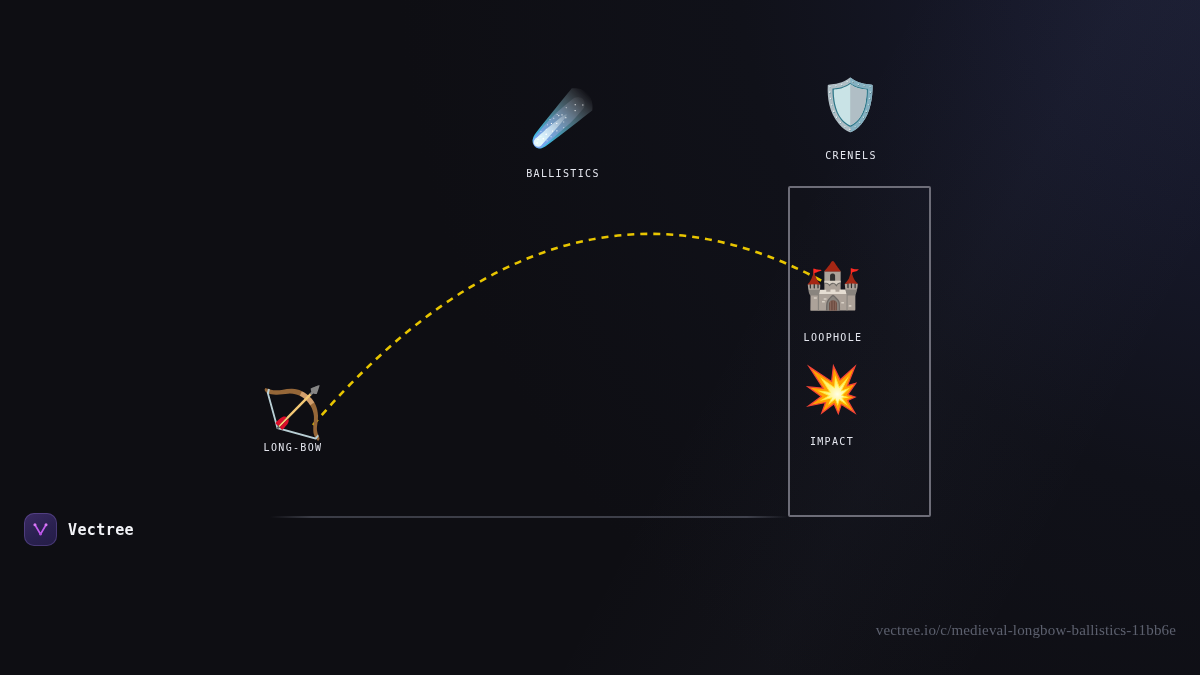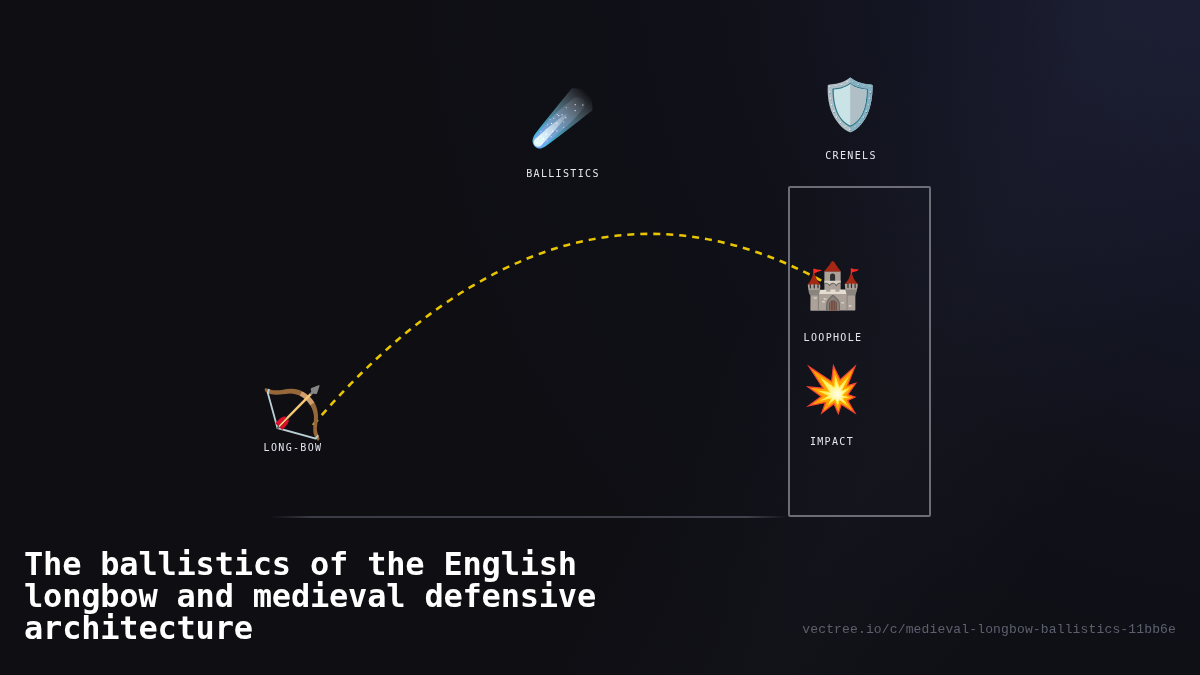--- a/index.html
+++ b/index.html
@@ -116,22 +116,22 @@
     font-family:"DejaVu Sans Mono","Liberation Mono",monospace;
     font-size:32px;
     font-weight:bold;
     line-height:32px;
     letter-spacing:-0.2px;
     color:#ffffff;
   }
 
   #permalink {
     position:absolute; right:24px; top:122px;
-    font-family:Liberation Mono, monospace;
-    font-size:13px;
+    font-family:Liberation Serif, serif;
+    font-size:15px;
     letter-spacing:0.15px;
     color:#5c606e;
     white-space:nowrap;
   }
 </style>
 </head>
 <body>
 
 <div id="stage">
 
@@ -169,20 +169,30 @@
 
     <div class="node" id="node-impact">
       <div class="glyph">💥</div>
       <div class="caption">IMPACT</div>
     </div>
 
   </div>
 
   <div id="footer">
 
+    <div id="brand">
+      <div id="brand-mark">
+        <svg width="19" height="19" viewBox="0 0 24 24" xmlns="http://www.w3.org/2000/svg">
+          <path d="M5 6 L12 18 L19 6" fill="none" stroke="#c45cf0" stroke-width="2.1" stroke-linecap="round" stroke-linejoin="round"></path>
+          <circle cx="5" cy="6" r="1.9" fill="#d879f5"></circle>
+          <circle cx="19" cy="6" r="1.9" fill="#d879f5"></circle>
+          <circle cx="12" cy="18" r="1.5" fill="#b44de0"></circle>
+        </svg>
+      </div>
+      <div id="brand-name">Vectree</div>
+    </div>
 
-    <div id="headline">The ballistics of the English longbow and medieval defensive architecture</div>
 
     <div id="permalink">vectree.io/c/medieval-longbow-ballistics-11bb6e</div>
 
   </div>
 
 </div>
 
 </body></html>

